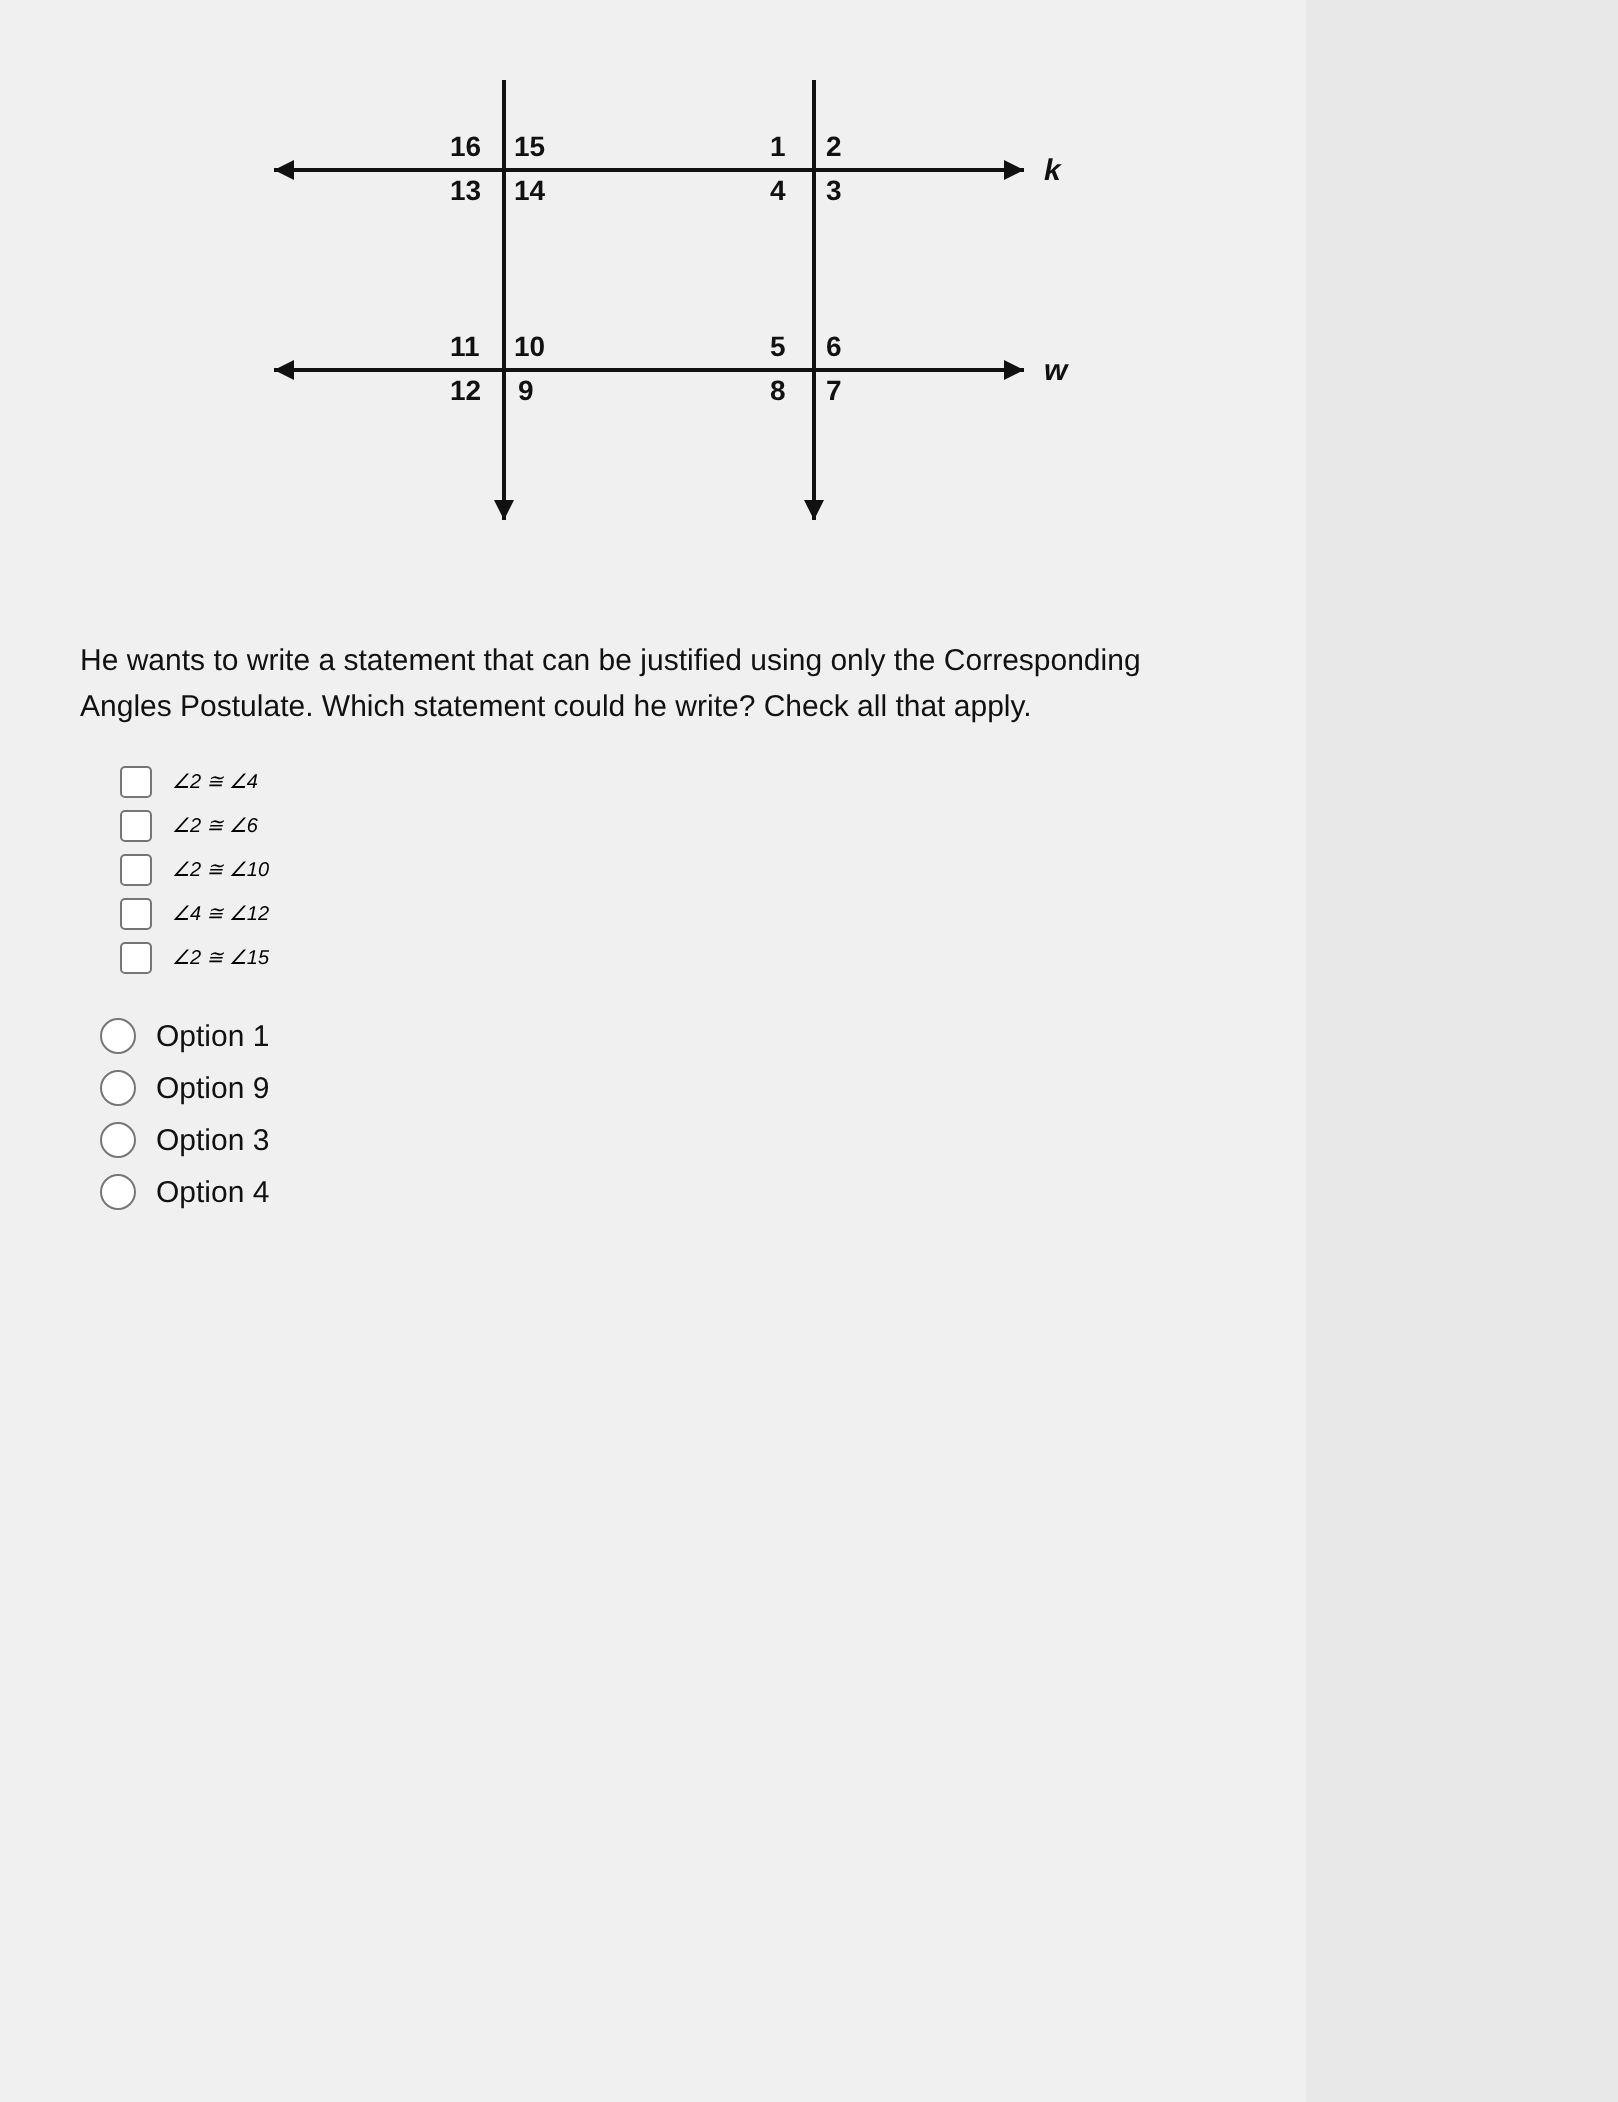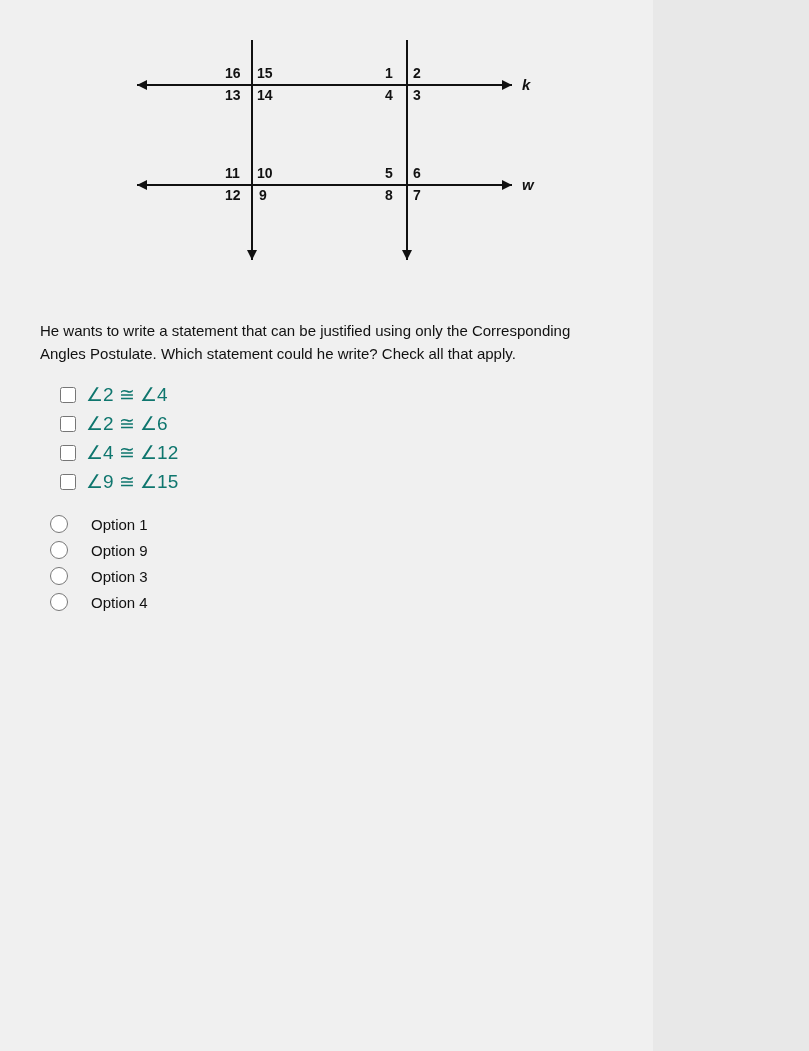--- a/index.html
+++ b/index.html
@@ -67,36 +67,37 @@
     }
 
     .checkbox-item input[type="checkbox"] {
       width: 16px;
       height: 16px;
       accent-color: #555;
       flex-shrink: 0;
     }
 
     .math-label {
-      font-size: 19px;
-      color: #0f766e;
+      font-size: 10px;
+      color: #000000;
+      font-style: italic;
     }
 
     
     .radio-group {
       display: flex;
       flex-direction: column;
       gap: 8px;
       padding-left: 10px;
     }
 
     .radio-item {
       display: flex;
       align-items: center;
-      gap: 23px;
+      gap: 10px;
       font-size: 15px;
     }
 
     .radio-item input[type="radio"] {
       width: 18px;
       height: 18px;
       accent-color: #555;
       flex-shrink: 0;
     }
 
@@ -171,29 +172,33 @@
       <input type="checkbox" id="cb1" style="">
       <label class="math-label" for="cb1">∠2 ≅ ∠4</label>
     </div>
 
     <div class="checkbox-item">
       <input type="checkbox" id="cb2" style="">
       <label class="math-label" for="cb2">∠2 ≅ ∠6</label>
     </div>
 
 
+    <div class="checkbox-item">
+      <input type="checkbox" id="cb4" style="">
+      <label class="math-label" for="cb4">∠2 ≅ ∠10</label>
+    </div>
 
     <div class="checkbox-item">
       <input type="checkbox" id="cb5" style="">
       <label class="math-label" for="cb5">∠4 ≅ ∠12</label>
     </div>
 
     <div class="checkbox-item">
       <input type="checkbox" id="cb6" style="">
-      <label class="math-label" for="cb6">∠9 ≅ ∠15</label>
+      <label class="math-label" for="cb6">∠2 ≅ ∠15</label>
     </div>
 
   </div>
 
   <div class="radio-group">
 
     <div class="radio-item">
       <input type="radio" name="options" id="opt1" style="">
       <label class="option-label" for="opt1">Option 1</label>
     </div>

